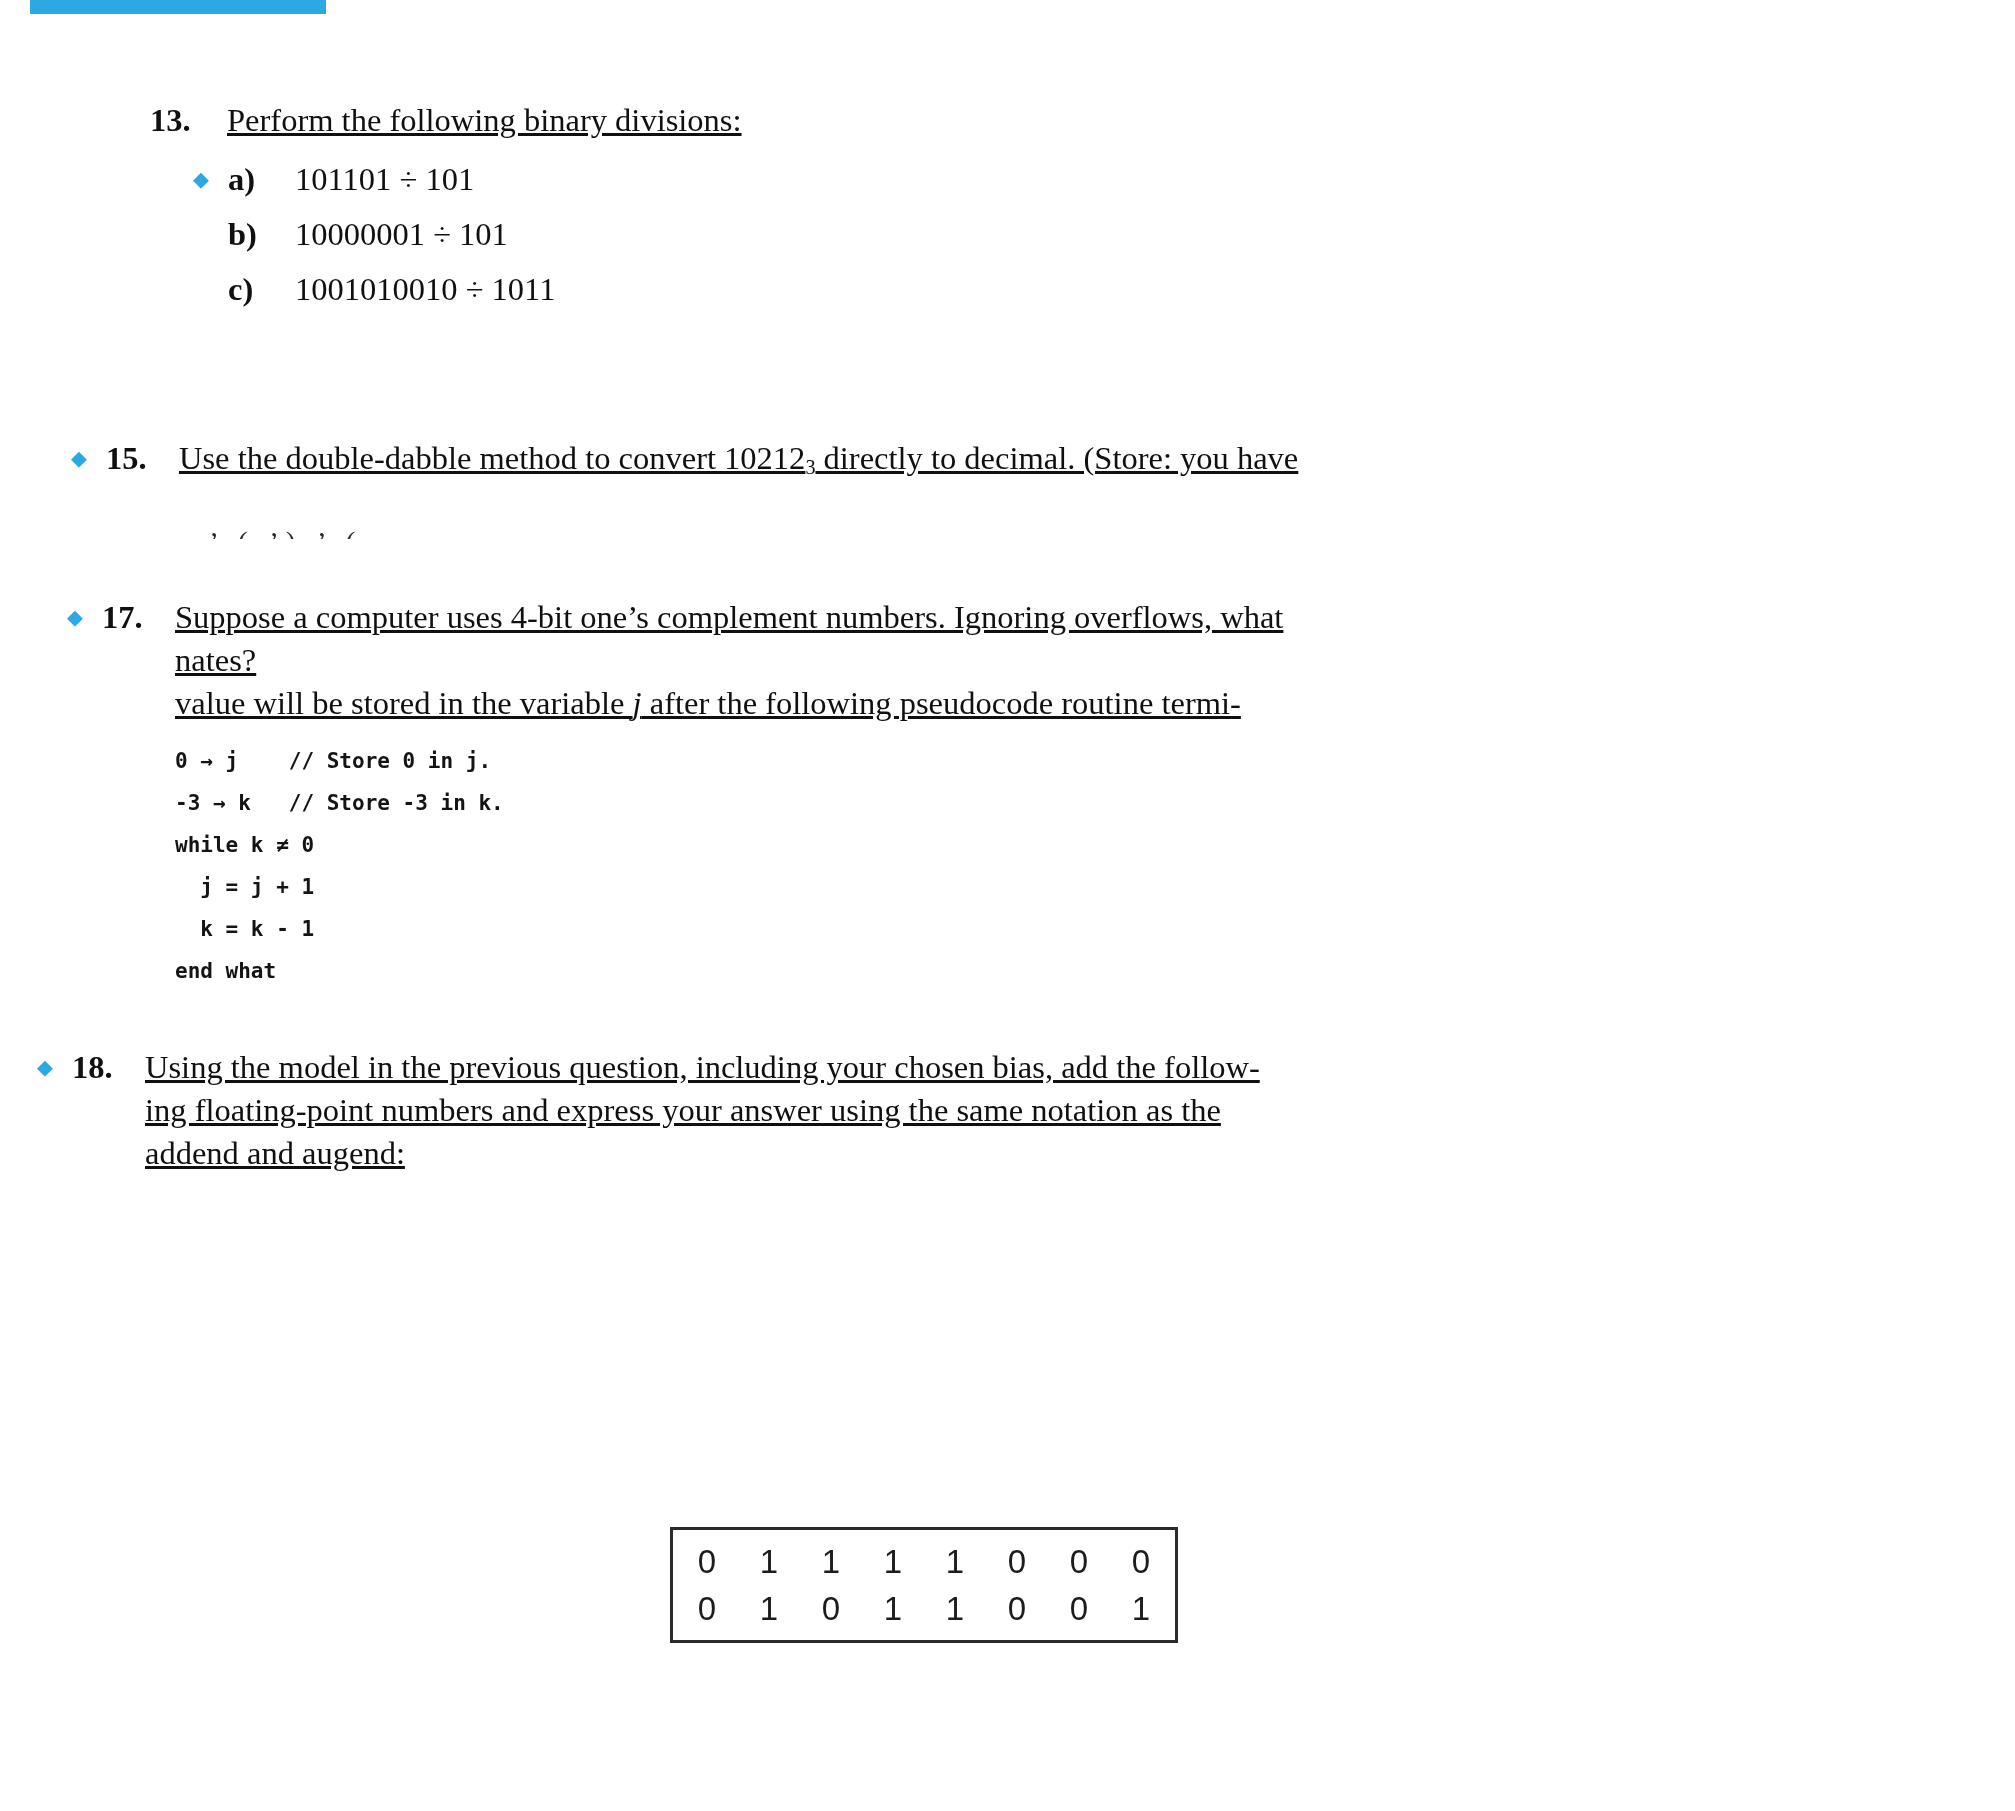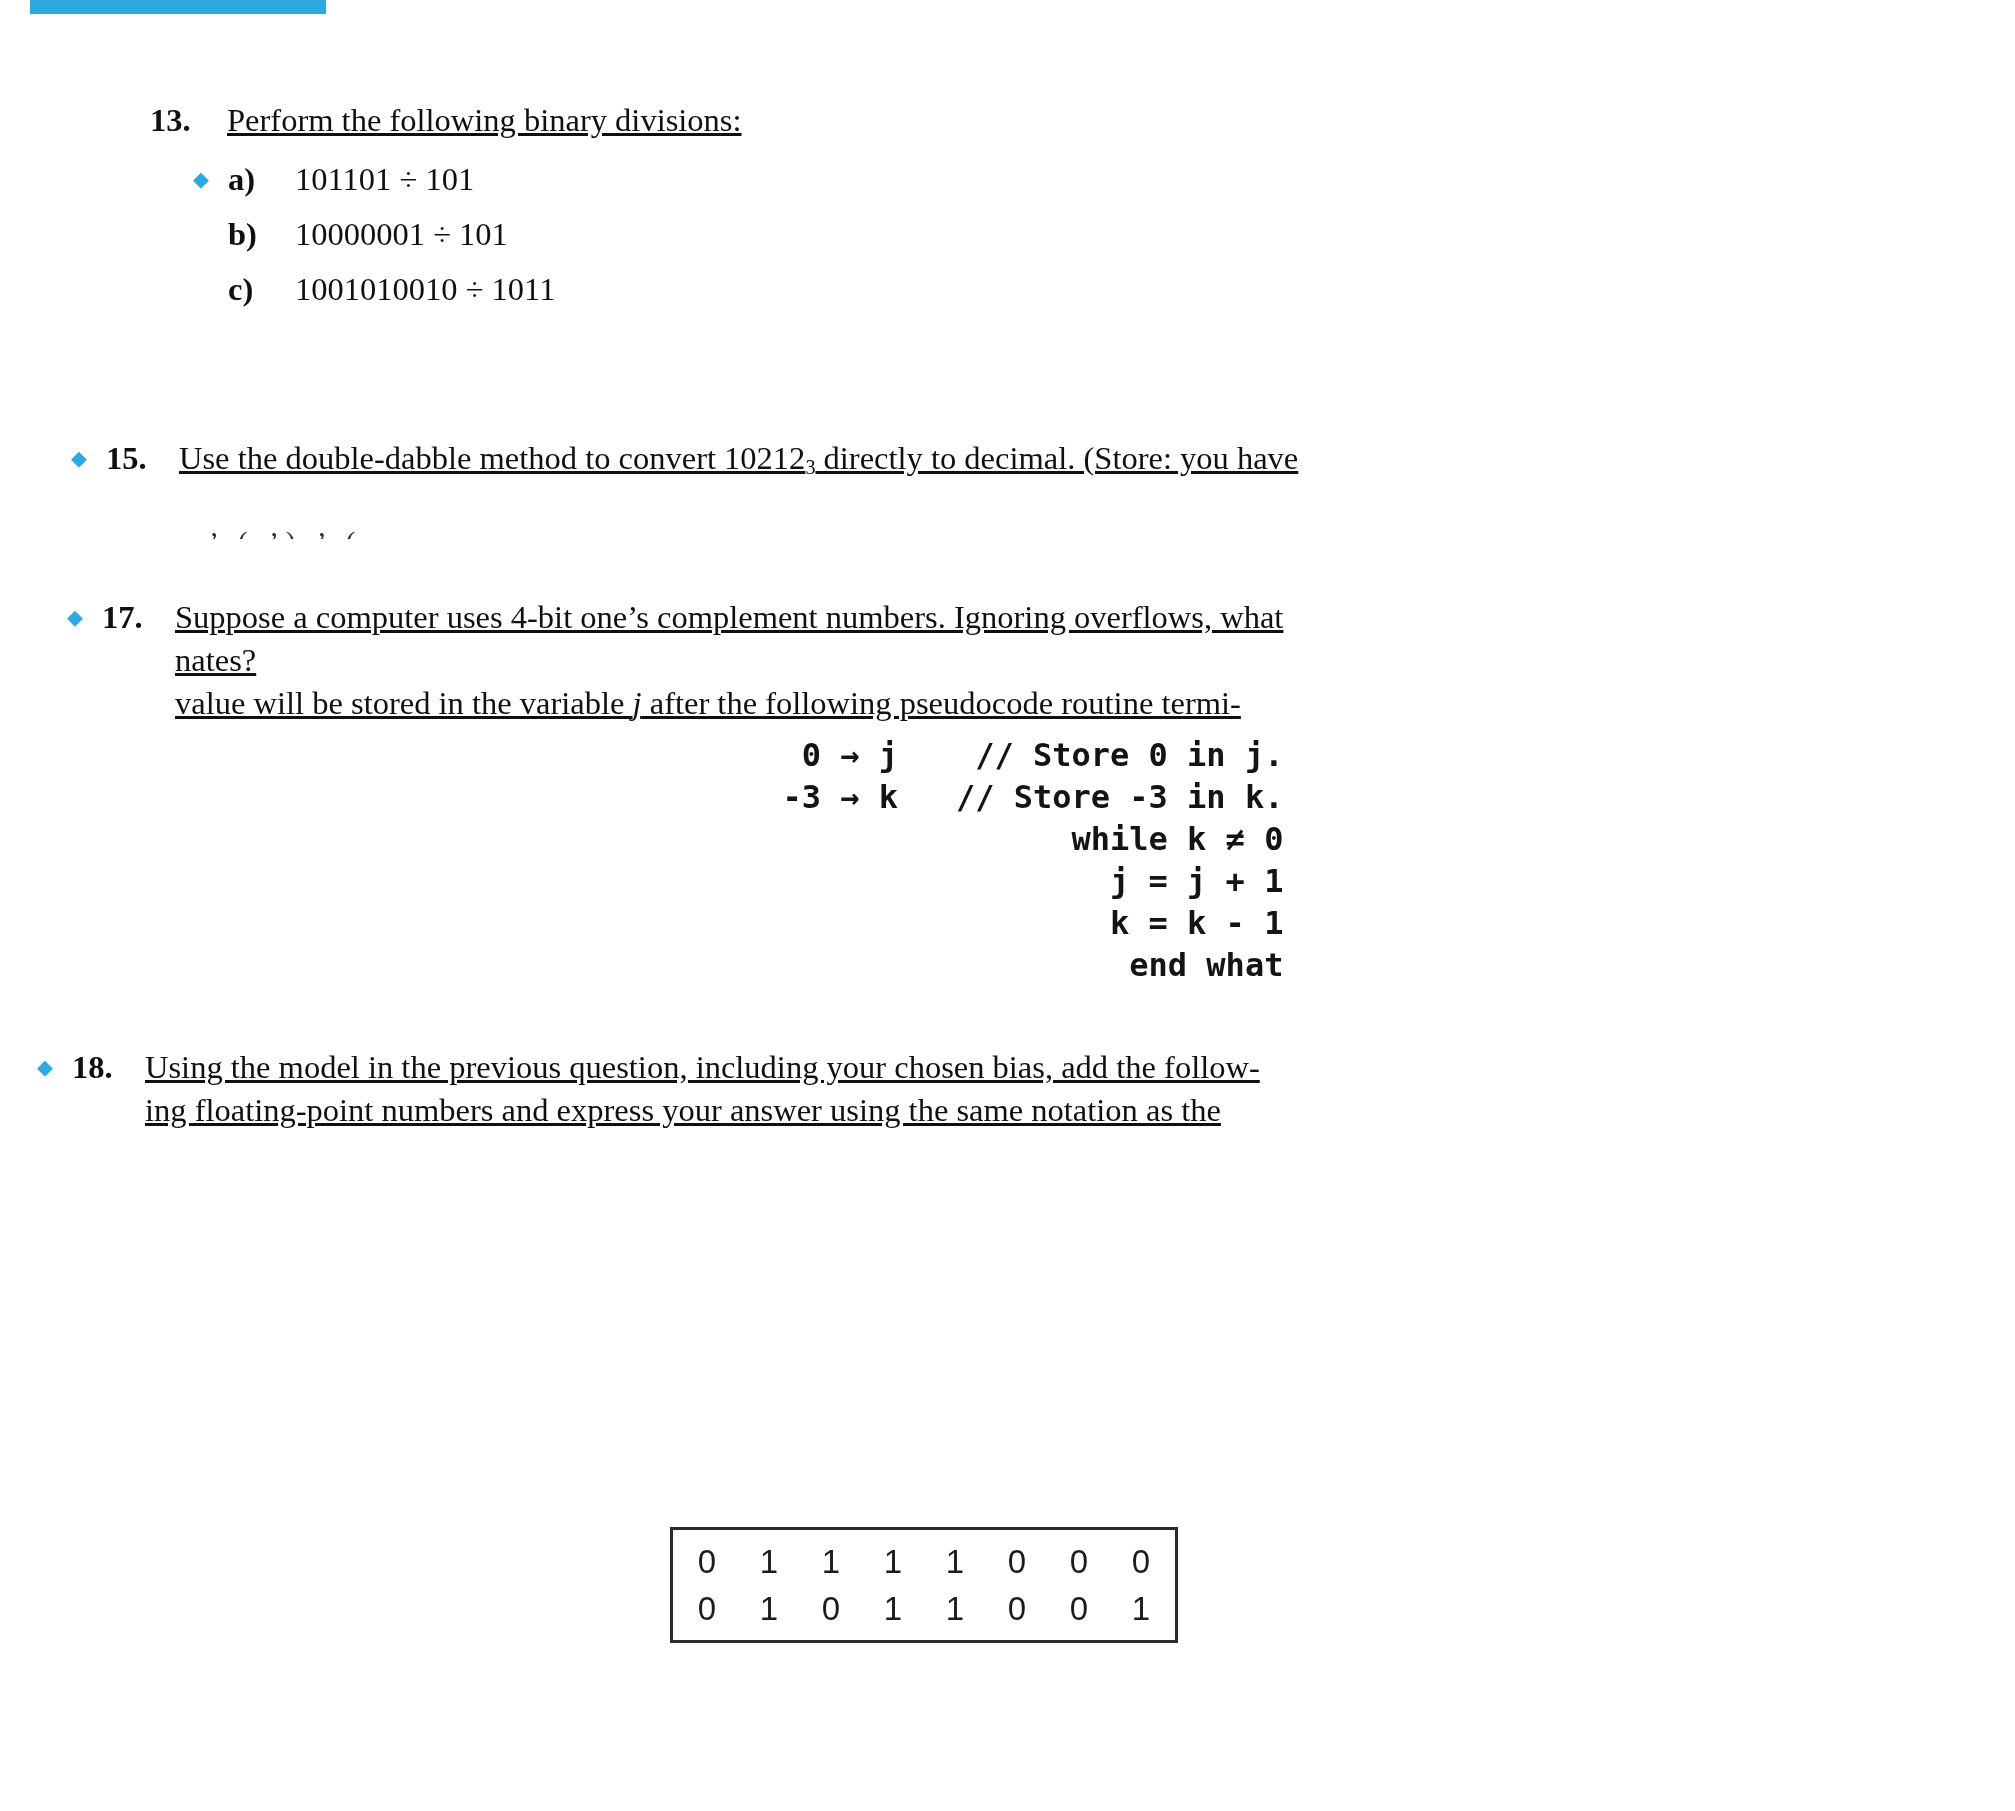--- a/index.html
+++ b/index.html
@@ -56,27 +56,26 @@
     position: absolute;
     left: 209px; top: 526px;
     height: 12.8px; width: 256px;
     overflow: hidden;
     font-size: 29.6px;
     letter-spacing: 6.9px;
     color: #2c2c2c;
   }
 
   .code-block {
-    margin-top: 9px;
+    margin-top: 15px;
     font-family: "DejaVu Sans Mono", monospace;
     font-weight: bold;
-    font-size: 32px;
+    font-size: 21px;
     line-height: 42px;
     color: #141414;
-    text-align: right;
   }
   .code-line { white-space: pre; }
 
   .bit-table {
     position: absolute;
     left: 670px; top: 1527px;
     border: 3px solid #2b2b2b;
     padding: 7.9px 3px;
     background: #ffffff;
   }
@@ -148,20 +147,21 @@
       </div>
     </div>
   </div>
 
   <div class="problem p19">
     <span class="diamond">◆</span>
     <span class="pnum pnum-col">18.</span>
     <div class="ptext pbody">
       <div class="line">Using the model in the previous question, including your chosen bias, add the follow-</div>
       <div class="line">ing floating-point numbers and express your answer using the same notation as the</div>
+      <div class="line">addend and augend:</div>
     </div>
   </div>
 
   <div class="bit-table">
     <div class="bit-row">
       <span class="bit">0</span>
       <span class="bit">1</span>
       <span class="bit">1</span>
       <span class="bit">1</span>
       <span class="bit">1</span>

